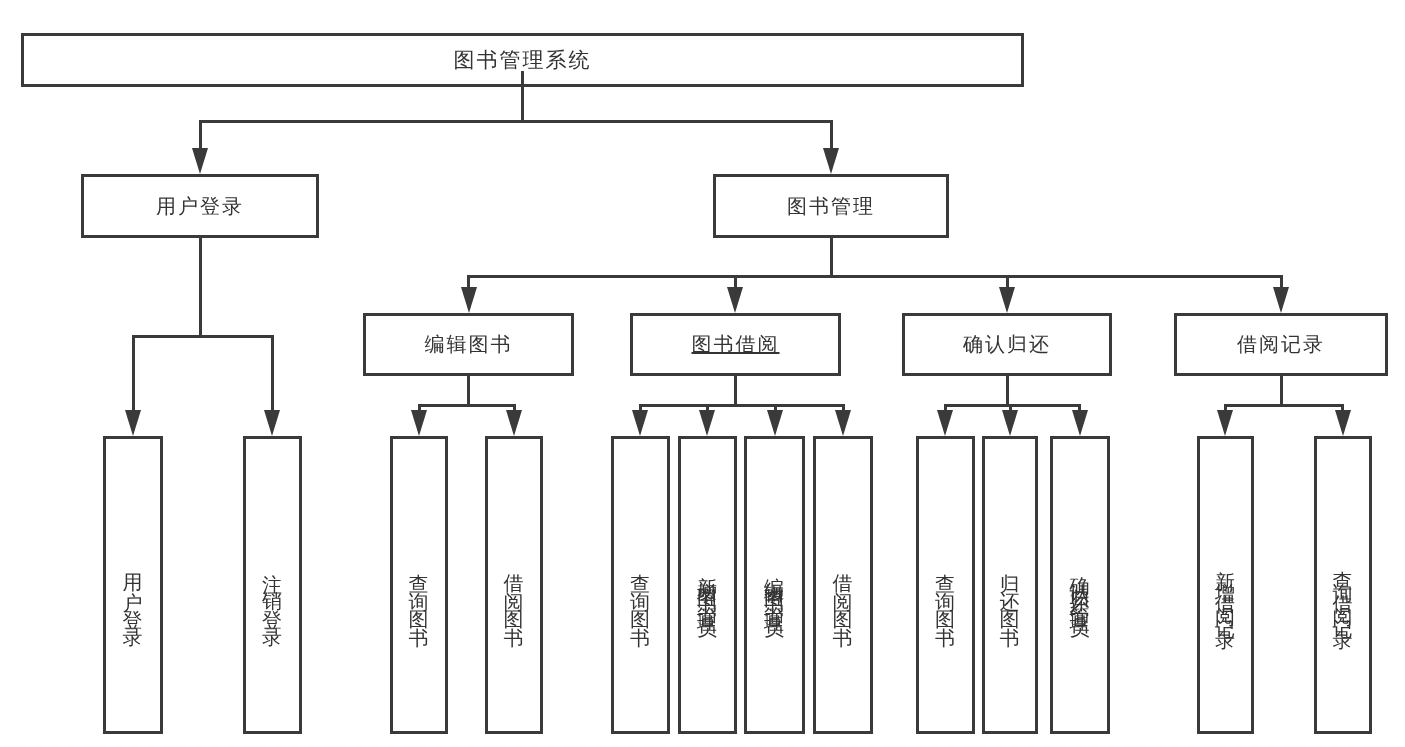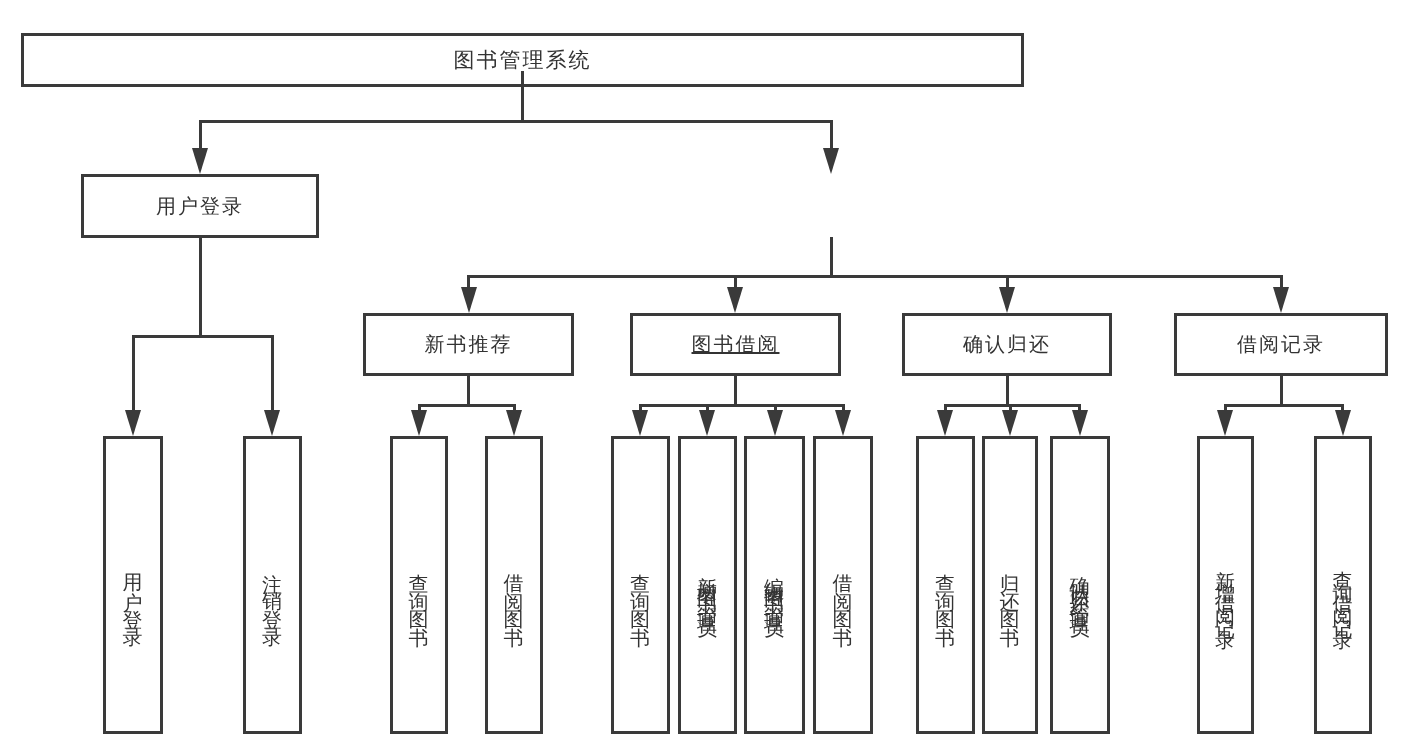--- a/index.html
+++ b/index.html
@@ -87,40 +87,41 @@
   <div class="box hbox root b-root">图书管理系统</div>
 
   <div class="ln v-root"></div>
   <div class="ln h-root"></div>
   <div class="ln s-login"></div>
   <div class="ln s-mgmt"></div>
   <div class="arr a-login"></div>
   <div class="arr a-mgmt"></div>
 
   <div class="box hbox b-login">用户登录</div>
+  <div class="box hbox b-mgmt">图书管理</div>
 
   <div class="ln v-login"></div>
   <div class="ln h-login"></div>
   <div class="ln s-f1"></div>
   <div class="ln s-f2"></div>
   <div class="arr a-f1"></div>
   <div class="arr a-f2"></div>
 
   <div class="ln v-mgmt"></div>
   <div class="ln h-mgmt"></div>
   <div class="ln s-new"></div>
   <div class="ln s-borrow"></div>
   <div class="ln s-current"></div>
   <div class="ln s-record"></div>
   <div class="arr a-new"></div>
   <div class="arr a-borrow"></div>
   <div class="arr a-current"></div>
   <div class="arr a-record"></div>
 
-  <div class="box hbox b-new">新书推荐</div>
+  <div class="box hbox b-new">编辑图书</div>
   <div class="box hbox b-borrow">图书借阅</div>
   <div class="box hbox b-current">确认归还</div>
   <div class="box hbox b-record">借阅记录</div>
 
   <div class="ln v-new2"></div>
   <div class="ln h-new2"></div>
   <div class="ln v-borrow2"></div>
   <div class="ln h-borrow2"></div>
   <div class="ln v-curr2"></div>
   <div class="ln h-curr2"></div>

